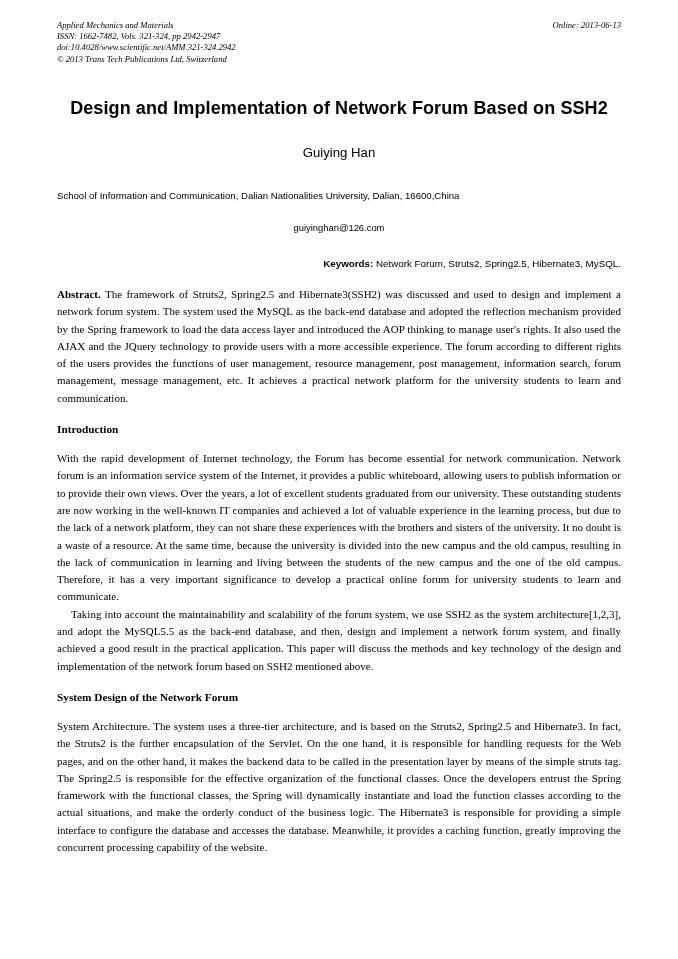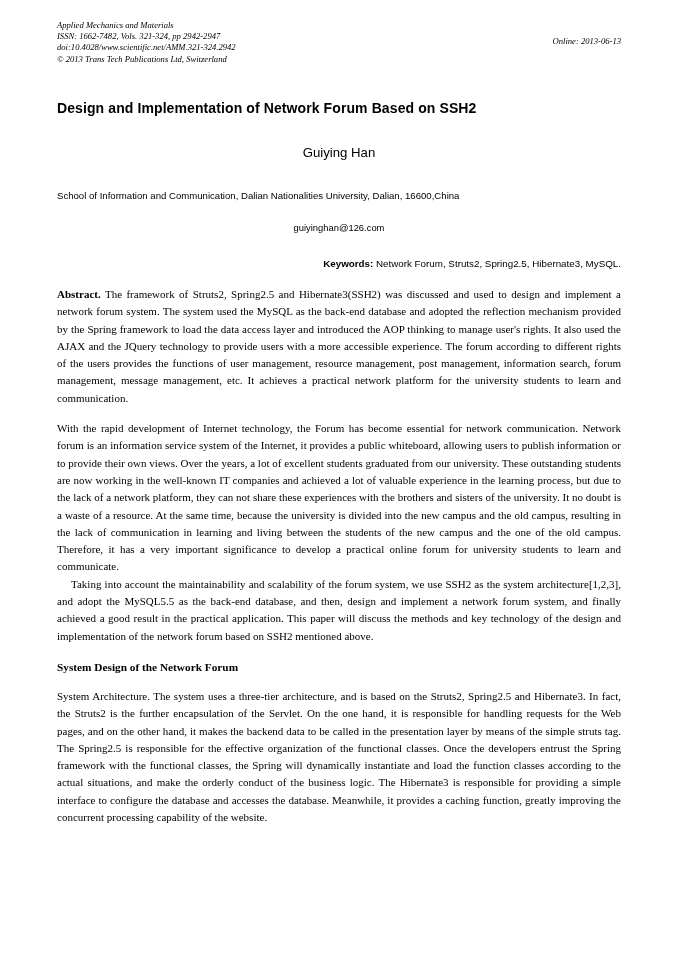--- a/index.html
+++ b/index.html
@@ -37,34 +37,35 @@
     height: 50px;
   }
   .journal-header .left-block {
     width: 420px;
   }
   .journal-header .hline {
     white-space: nowrap;
   }
   .journal-header .online-date {
     position: absolute;
-    top: 16px;
+    top: 0;
     right: 0;
     font-style: italic;
     font-size: 8.6px;
     line-height: 11.2px;
     white-space: nowrap;
   }
 
   
   .paper-title {
     font-family: "Liberation Sans", "DejaVu Sans", sans-serif;
     font-weight: bold;
-    font-size: 14px;
+    font-size: 18px;
     line-height: 17px;
+    text-align: center;
     margin: 30px 0 0 0;
     letter-spacing: 0.1px;
   }
   .paper-author {
     font-family: "Liberation Sans", "DejaVu Sans", sans-serif;
     font-size: 13.2px;
     line-height: 17px;
     text-align: center;
     margin: 27px 0 0 0;
   }
@@ -151,19 +152,20 @@
 
   <h1 class="paper-title">Design and Implementation of Network Forum Based on SSH2</h1>
   <div class="paper-author">Guiying Han</div>
   <div class="paper-affiliation">School of Information and Communication, Dalian Nationalities University, Dalian, 16600,China</div>
   <div class="paper-email">guiyinghan@126.com</div>
 
   <p class="keywords"><span class="kw-label">Keywords:</span><span> Network Forum, Struts2, Spring2.5, Hibernate3, MySQL.</span></p>
 
   <p class="abstract"><span class="ab-label">Abstract.</span><span> The framework of Struts2, Spring2.5 and Hibernate3(SSH2) was discussed and used to design and implement a network forum system. The system used the MySQL as the back-end database and adopted the reflection mechanism provided by the Spring framework to load the data access layer and introduced the AOP thinking to manage user's rights. It also used the AJAX and the JQuery technology to provide users with a more accessible experience. The forum according to different rights of the users provides the functions of user management, resource management, post management, information search, forum management, message management, etc. It achieves a practical network platform for the university students to learn and communication.</span></p>
 
+  <h2 class="section-head">Introduction</h2>
   <p class="body-par">With the rapid development of Internet technology, the Forum has become essential for network communication. Network forum is an information service system of the Internet, it provides a public whiteboard, allowing users to publish information or to provide their own views. Over the years, a lot of excellent students graduated from our university. These outstanding students are now working in the well-known IT companies and achieved a lot of valuable experience in the learning process, but due to the lack of a network platform, they can not share these experiences with the brothers and sisters of the university. It no doubt is a waste of a resource. At the same time, because the university is divided into the new campus and the old campus, resulting in the lack of communication in learning and living between the students of the new campus and the one of the old campus. Therefore, it has a very important significance to develop a practical online forum for university students to learn and communicate.</p>
   <p class="body-par tight indented">Taking into account the maintainability and scalability of the forum system, we use SSH2 as the system architecture[1,2,3], and adopt the MySQL5.5 as the back-end database, and then, design and implement a network forum system, and finally achieved a good result in the practical application. This paper will discuss the methods and key technology of the design and implementation of the network forum based on SSH2 mentioned above.</p>
 
   <h2 class="section-head">System Design of the Network Forum</h2>
   <p class="body-par"><span class="run-in-head">System Architecture.</span><span> The system uses a three-tier architecture, and is based on the Struts2, Spring2.5 and Hibernate3. In fact, the Struts2 is the further encapsulation of the Servlet. On the one hand, it is responsible for handling requests for the Web pages, and on the other hand, it makes the backend data to be called in the presentation layer by means of the simple struts tag. The Spring2.5 is responsible for the effective organization of the functional classes. Once the developers entrust the Spring framework with the functional classes, the Spring will dynamically instantiate and load the function classes according to the actual situations, and make the orderly conduct of the business logic. The Hibernate3 is responsible for providing a simple interface to configure the database and accesses the database. Meanwhile, it provides a caching function, greatly improving the concurrent processing capability of the website.</span></p>
 
 </div>
 
 </body></html>

